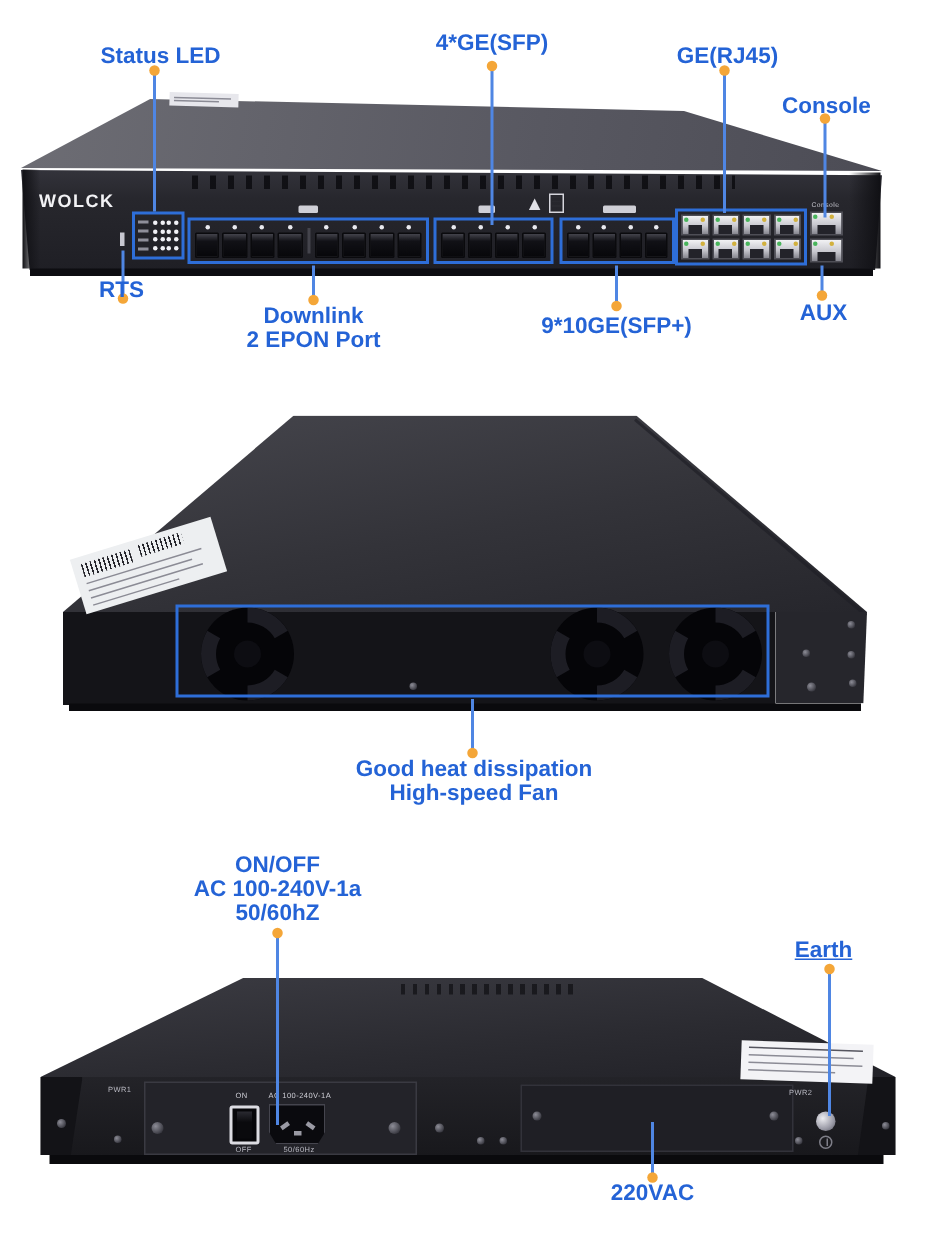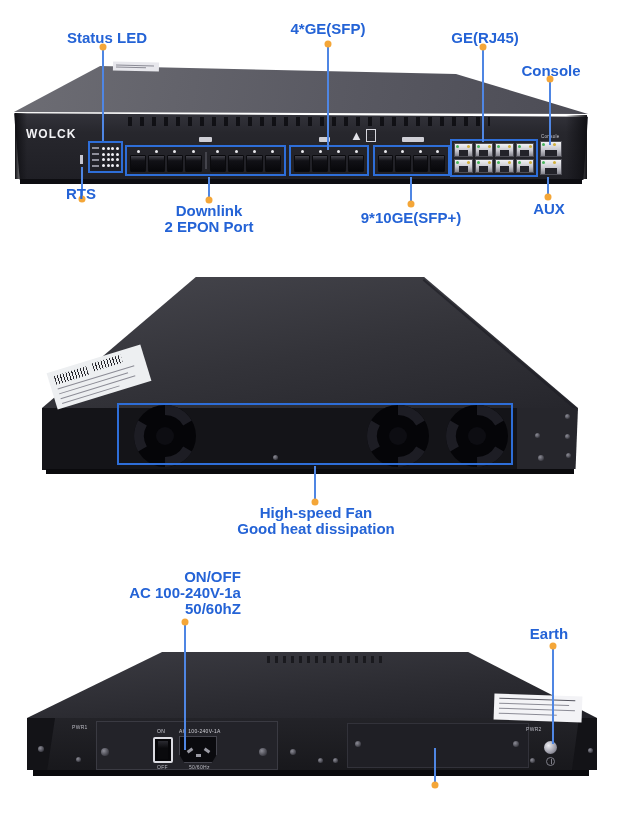--- a/index.html
+++ b/index.html
@@ -295,22 +295,22 @@
     <span class="screw" style="left:273px;top:455px;width:5px;height:5px;"></span>
     <span class="screw" style="left:535px;top:433px;width:5px;height:5px;"></span>
     <span class="screw" style="left:565px;top:414px;width:5px;height:5px;"></span>
     <span class="screw" style="left:565px;top:434px;width:5px;height:5px;"></span>
     <span class="screw" style="left:538px;top:455px;width:6px;height:6px;"></span>
     <span class="screw" style="left:566px;top:453px;width:5px;height:5px;"></span>
 
     <div class="vline" style="left:315px;top:466px;height:34px;"></div>
     <span class="dot" style="left:315px;top:502px;"></span>
     <div class="ann" style="left:316px;top:505px;">
+      <div>Good heat dissipation</div>
       <div>High-speed Fan</div>
-      <div>Good heat dissipation</div>
     </div>
   </div>
 
   <div>
     <div class="face" style="left:27px;top:652px;width:570px;height:66px;
                 clip-path:polygon(23.7% 0,77.4% 0,100% 100%,0 100%);
                 background:linear-gradient(175deg,#3b3b42,#2b2b31 60%,#222228);"></div>
     <div class="face" style="left:267px;top:656px;width:118px;height:7px;opacity:.8;
                 background:repeating-linear-gradient(90deg,#131317 0 3px,transparent 3px 8px);"></div>
     <div class="sticker" style="left:494px;top:695px;width:88px;height:26px;transform:rotate(2deg);background:#f3f3f6;">
@@ -356,31 +356,32 @@
     <span class="screw" style="left:76px;top:757px;width:5px;height:5px;"></span>
     <span class="screw" style="left:290px;top:749px;width:6px;height:6px;"></span>
     <span class="screw" style="left:318px;top:758px;width:5px;height:5px;"></span>
     <span class="screw" style="left:333px;top:758px;width:5px;height:5px;"></span>
     <span class="screw" style="left:530px;top:758px;width:5px;height:5px;"></span>
     <span class="screw" style="left:588px;top:748px;width:5px;height:5px;"></span>
 
     <span class="screw" style="left:544px;top:741px;width:13px;height:13px;background:radial-gradient(circle at 35% 35%,#eeeef2,#9a9aa6 60%,#55555f);"></span>
     <span class="gsym" style="left:546px;top:757px;width:7px;height:7px;"></span>
 
-    <div class="ann" style="left:185px;top:569px;text-align:right;">
+    <div class="ann" style="left:185px;top:569px;">
       <div>ON/OFF</div>
       <div>AC 100-240V-1a</div>
       <div>50/60hZ</div>
     </div>
     <span class="dot" style="left:185px;top:622px;"></span>
     <div class="vline" style="left:185px;top:625px;height:125px;"></div>
 
-    <div class="ann" style="left:549px;top:626px;">Earth</div>
+    <div class="ann" style="left:549px;top:626px;text-decoration:underline;">Earth</div>
     <span class="dot" style="left:553px;top:646px;"></span>
     <div class="vline" style="left:553px;top:649px;height:95px;"></div>
 
     <div class="vline" style="left:435px;top:748px;height:34px;"></div>
     <span class="dot" style="left:435px;top:785px;"></span>
     <div class="ann" style="left:435px;top:788px;">
+      <div>220VAC</div>
     </div>
   </div>
 
 </div>
 
 </body></html>

